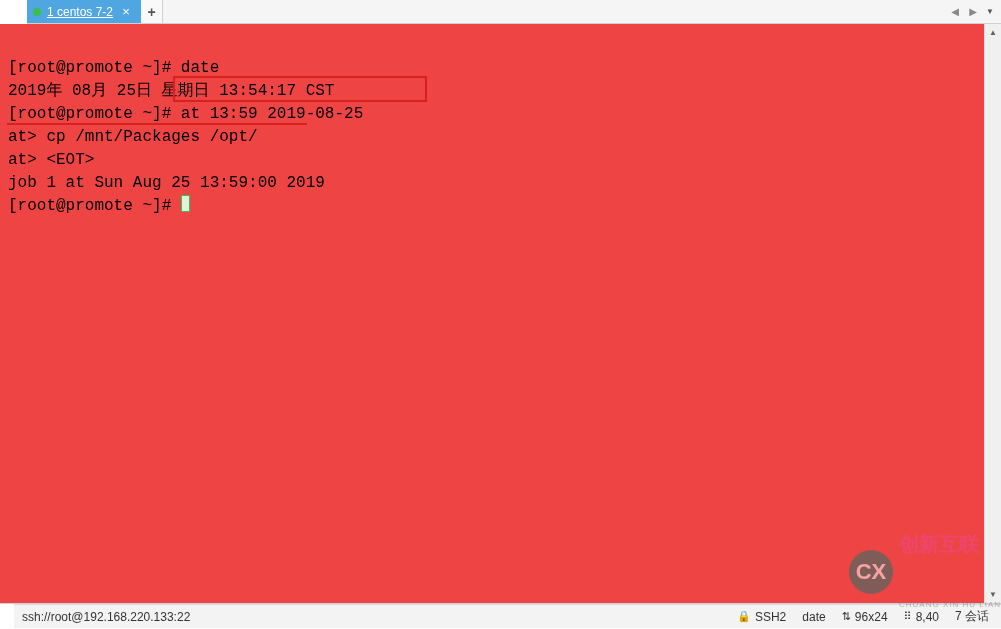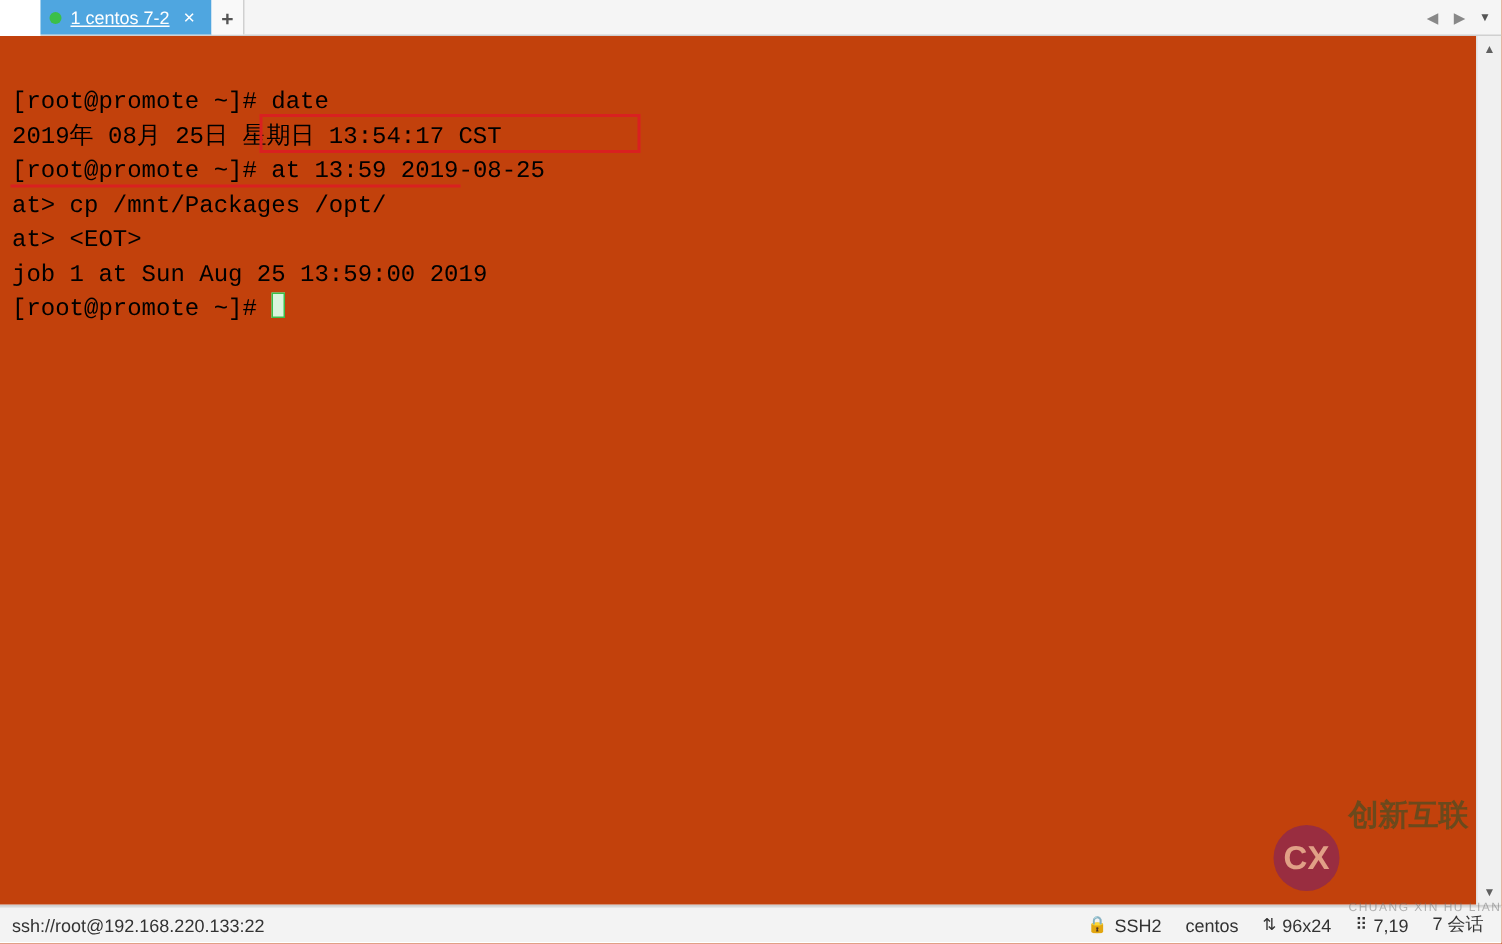--- a/index.html
+++ b/index.html
@@ -91,21 +91,21 @@
     color: #555;
   }
   .terminal-wrap {
     position: relative;
     height: 580px;
     border-bottom: 1px solid #d0d0d0;
     display: flex;
   }
   .terminal {
     flex:1;
-    background: #c2410c;
+    background: #ef4444;
     padding: 10px 8px;
     font-family: "Consolas", "Courier New", monospace;
     font-size: 16px;
     line-height: 23px;
     color: #000000;
     white-space: pre;
     position: relative;
   }
   .scrollbar {
     width: 17px;
@@ -143,20 +143,21 @@
   }
   .status-bar {
     height: 24px;
     background: #f3f3f3;
     border-top: 1px solid #d8d8d8;
     display: flex;
     align-items: center;
     font-size: 12px;
     color: #333333;
     padding: 0 4px;
+    margin-left: 14px;
   }
   .status-left { flex: 1; padding-left: 4px; }
   .status-group {
     display: flex;
     align-items: center;
     gap: 4px;
     padding: 0 8px;
   }
   .status-icon { font-size: 11px; }
   .lock-icon { color: #d4a017; }
@@ -167,31 +168,31 @@
     display: flex;
     align-items: center;
     gap: 6px;
     opacity: 0.5;
     pointer-events: none;
   }
   .wm-circle {
     width: 44px;
     height: 44px;
     border-radius: 50%;
-    background: #701a75;
+    background: #0f766e;
     color: #fff;
     display: flex;
     align-items: center;
     justify-content: center;
     font-family: Arial, sans-serif;
     font-weight: bold;
     font-size: 22px;
   }
   .wm-text { display:flex; flex-direction:column; line-height:1;}
-  .wm-main { font-family: Liberation Sans, sans-serif; font-size: 20px; color:#14532d; font-weight:600;}
+  .wm-main { font-family: Liberation Sans, sans-serif; font-size: 20px; color:#ec4899; font-weight:600;}
   .wm-sub { font-size: 8px; letter-spacing: 1px; color:#707070; text-align:right;margin-top:47px;}
 </style>
 </head>
 <body>
 
 <div class="tab-bar">
   <div class="tab">
     <span class="tab-status-dot"></span>
     <span class="tab-label">1 centos 7-2</span>
     <span class="tab-close">×</span>
@@ -225,28 +226,28 @@
     <div class="scroll-arrow" style="position:absolute;bottom:0;width:100%;">▼</div>
   </div>
 </div>
 
 <div class="status-bar">
   <div class="status-left">ssh://root@192.168.220.133:22</div>
   <div class="status-group">
     <span class="status-icon lock-icon">🔒</span>
     <span>SSH2</span>
   </div>
-  <div class="status-group">centos</div>
+  <div class="status-group">date</div>
   <div class="status-group">
     <span class="status-icon">⇅</span>
     <span>96x24</span>
   </div>
   <div class="status-group">
     <span class="status-icon">⠿</span>
-    <span>7,19</span>
+    <span>8,40</span>
   </div>
   <div class="status-group">7 会话</div>
 </div>
 
 <div class="watermark">
   <div class="wm-circle">CX</div>
   <div class="wm-text">
     <span class="wm-main">创新互联</span>
     <span class="wm-sub">CHUANG XIN HU LIAN</span>
   </div>

